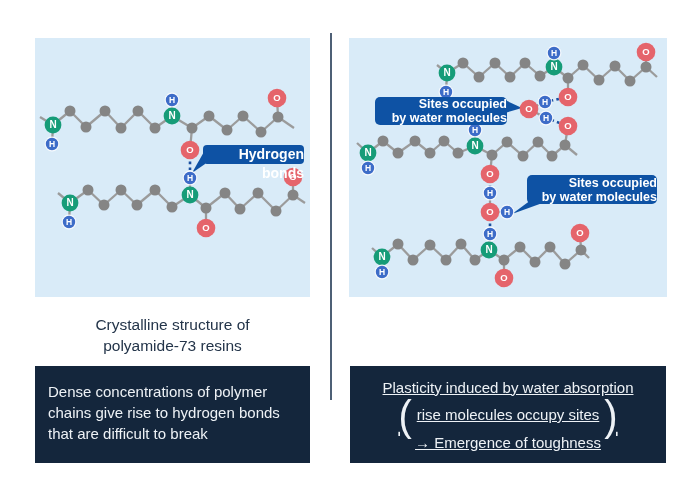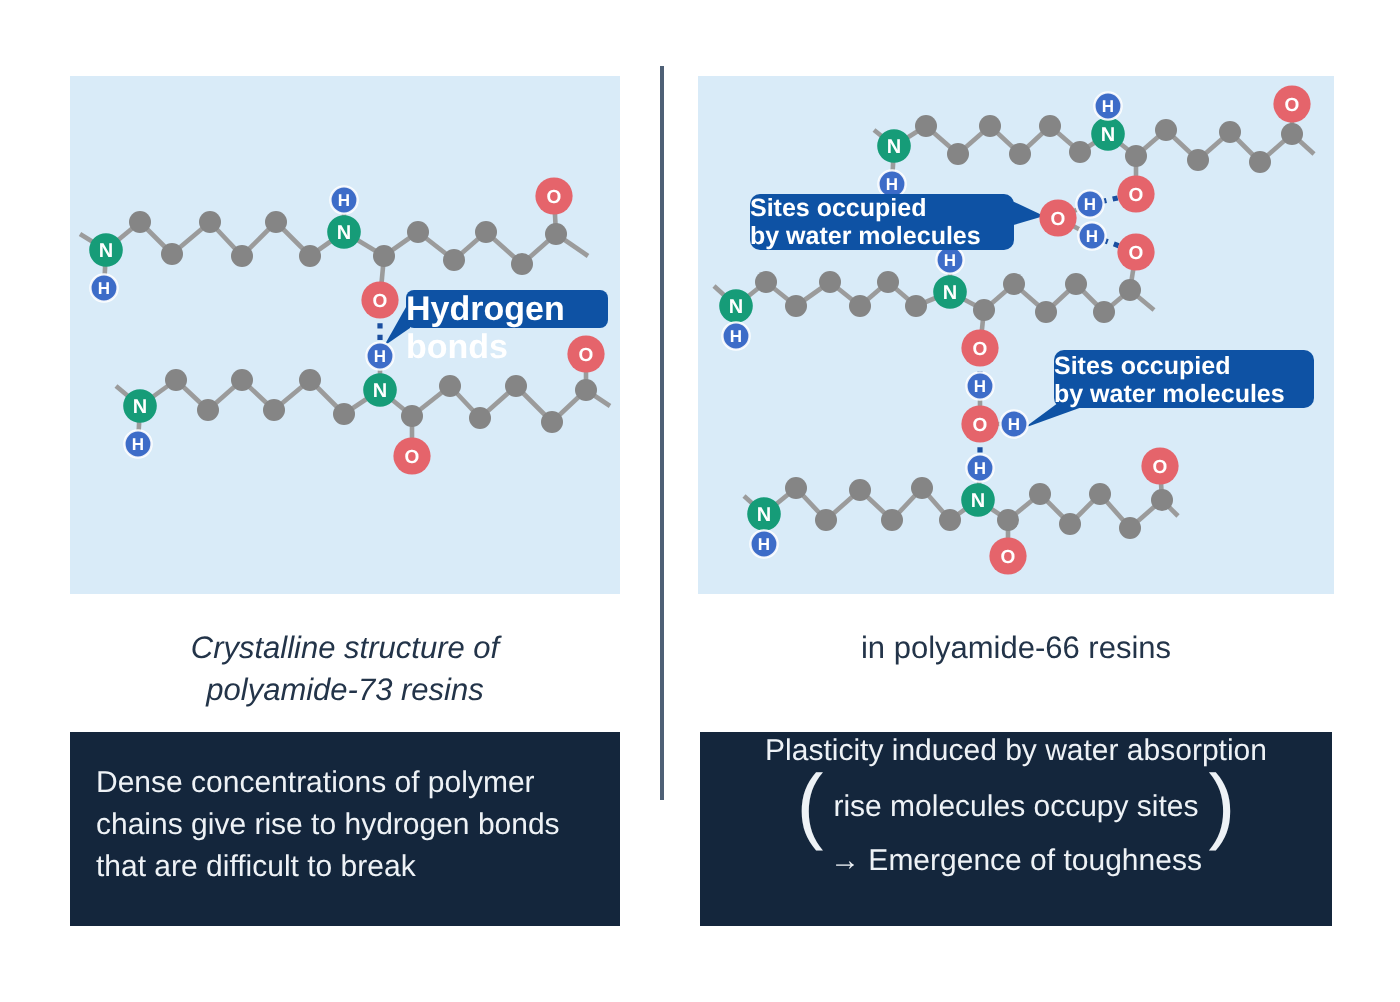--- a/index.html
+++ b/index.html
@@ -4,33 +4,33 @@
 <style>
   html,body{margin:0;padding:0;background:#fff;}
   .page{position:relative;width:700px;height:501px;background:var(--page-bg,#fff);
         font-family:"Liberation Sans","DejaVu Sans",sans-serif;overflow:hidden;}
   .panel{position:absolute;top:38px;height:259px;background:var(--panel-bg,#d9ebf8);}
   .panel-left{left:35px;width:275px;}
   .panel-right{left:349px;width:318px;}
   .panel svg{position:absolute;left:0;top:0;display:block;}
   .divider{position:absolute;left:330px;top:33px;width:2px;height:367px;background:var(--divider,#4e6076);}
   .callout{position:absolute;background:var(--callout-bg,#0e52a4);color:var(--callout-text,#fff);
-           font-weight:700;text-align:left;border-radius:4px;box-sizing:border-box;}
-  .callout-hb{left:168px;top:107px;width:101px;height:19px;font-size:17px;line-height:19px;}
+           font-weight:700;text-align:right;border-radius:4px;box-sizing:border-box;}
+  .callout-hb{left:168px;top:107px;width:101px;height:19px;font-size:14px;line-height:19px;}
   .callout-s1{left:26px;top:59px;width:132px;height:28px;font-size:12.5px;line-height:13.5px;padding-top:1px;border-radius:5px;}
   .callout-s2{left:178px;top:137px;width:130px;height:29px;font-size:12.5px;line-height:13.5px;padding-top:2px;border-radius:5px;}
   .caption{position:absolute;top:314px;text-align:center;color:var(--caption-text,#233449);
            font-size:15.5px;line-height:21px;}
-  .caption-left{left:35px;width:275px;font-style:italic;}
+  .caption-left{left:35px;width:275px;}
   .caption-right{left:349px;width:318px;}
   .summary{position:absolute;top:366px;height:97px;background:var(--summary-bg,#14263c);
            color:var(--summary-text,#eef2f6);font-size:15px;box-sizing:border-box;}
   .summary-left{left:35px;width:275px;line-height:21px;padding:15px 6px 0 13px;}
   .summary-right{left:350px;width:316px;display:flex;flex-direction:column;align-items:center;
-                 justify-content:flex-start;line-height:19px;text-align:center;}
+                 justify-content:center;line-height:19px;text-align:center;text-decoration:underline;}
   .paren-row{display:flex;align-items:center;gap:5px;}
   .bigparen{font-size:40px;font-weight:400;line-height:36px;transform:scaleY(1.05);}
 </style>
 </head>
 <body>
 
 <div class="page">
 
   <div class="panel panel-left">
     <svg width="275" height="259" viewBox="0 0 275 259">
@@ -292,21 +292,20 @@
       <div>Sites occupied</div>
       <div>by water molecules</div>
     </div>
   </div>
 
   <div class="caption caption-left">
     <div>Crystalline structure of</div>
     <div>polyamide-73 resins</div>
   </div>
   <div class="caption caption-right">
-    <div>in polyamide-66 resins</div>
   </div>
 
   <div class="summary summary-left">
     <div>Dense concentrations of polymer</div>
     <div>chains give rise to hydrogen bonds</div>
     <div>that are difficult to break</div>
   </div>
 
   <div class="summary summary-right">
     <div>Plasticity induced by water absorption</div>

